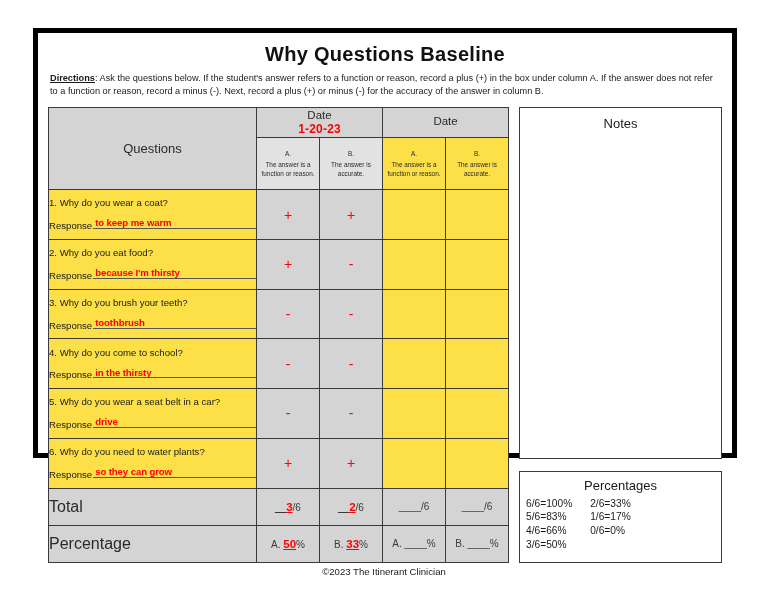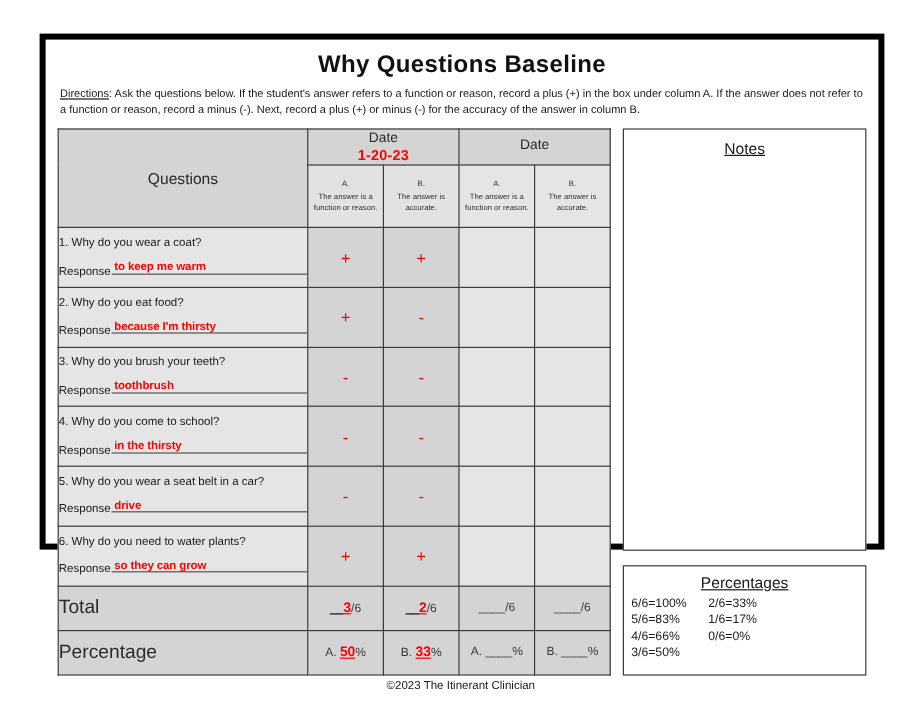--- a/index.html
+++ b/index.html
@@ -47,21 +47,21 @@
 
   
   .directions {
     font-size: 9.2px;
     line-height: 1.45;
     color: #1a1a1a;
     margin: 0 2px 8px 2px;
     text-align: left;
   }
   .directions .dir-label {
-    font-weight: normal;
+    font-weight: bold;
     text-decoration: underline;
   }
 
   
   .body-area {
     position: relative;
     display: flex;
     gap: 0;
   }
 
@@ -73,21 +73,21 @@
     background: #ffffff;
   }
   .grid td, .grid th {
     border: 1.3px solid #3a3a3a;
     padding: 0;
     vertical-align: middle;
     font-weight: normal;
   }
   .gray { background: #d4d4d4; }
   .gray-light { background: #e2e2e2; }
-  .white { background: #e5e5e5; }
+  .white { background: #fde047; }
 
   .col-q { width: 208px; }
   .col-m { width: 63px; }
 
   .hdr-questions {
     height: 26px;
     text-align: center;
     font-size: 13px;
     color: #2a2a2a;
   }
@@ -194,35 +194,33 @@
     height: 352px;
     border: 1.3px solid #3a3a3a;
     background: #ffffff;
     box-sizing: border-box;
     padding-top: 8px;
   }
   .notes-title {
     text-align: center;
     font-size: 13px;
     color: #1a1a1a;
-    text-decoration: underline;
   }
   .pct-box {
     margin-top: 12px;
     height: 92px;
     border: 1.3px solid #3a3a3a;
     background: #ffffff;
     box-sizing: border-box;
     padding: 6px 0 0 0;
   }
   .pct-title {
     text-align: center;
     font-size: 13px;
     color: #1a1a1a;
-    text-decoration: underline;
     margin-bottom: 4px;
   }
   .pct-cols {
     display: flex;
     gap: 18px;
     padding-left: 6px;
   }
   .pct-col {
     font-size: 10.2px;
     line-height: 1.34;

